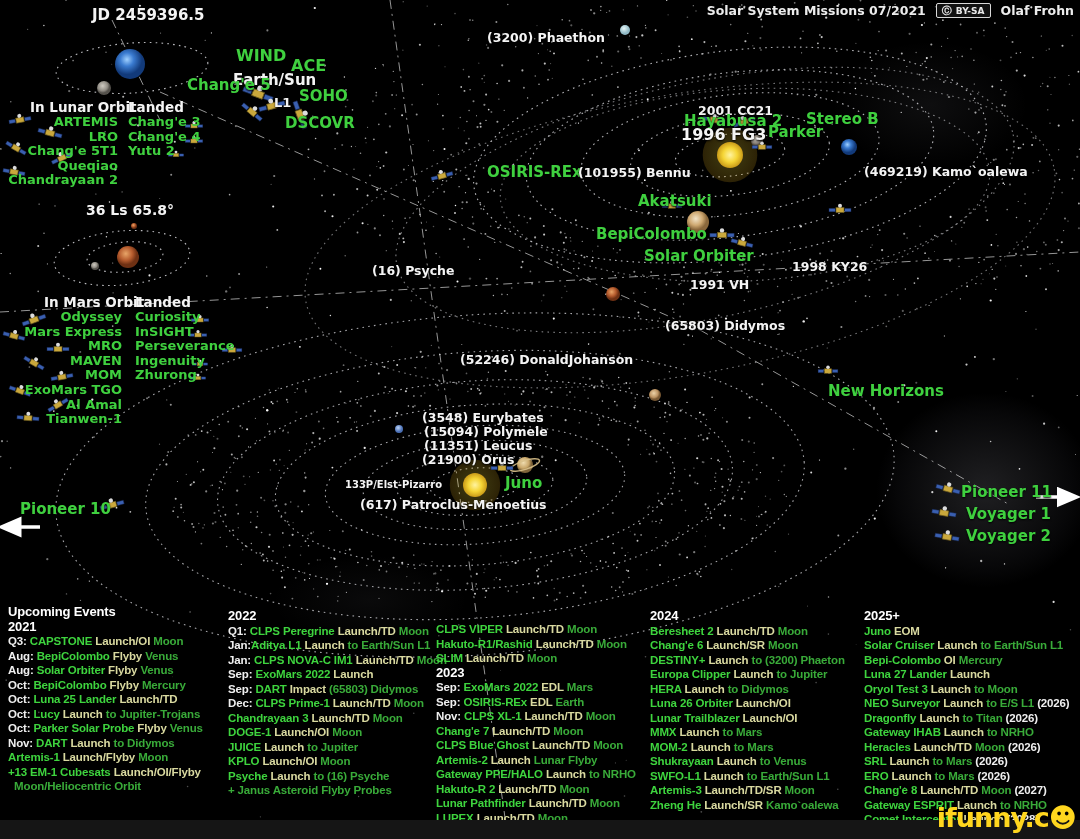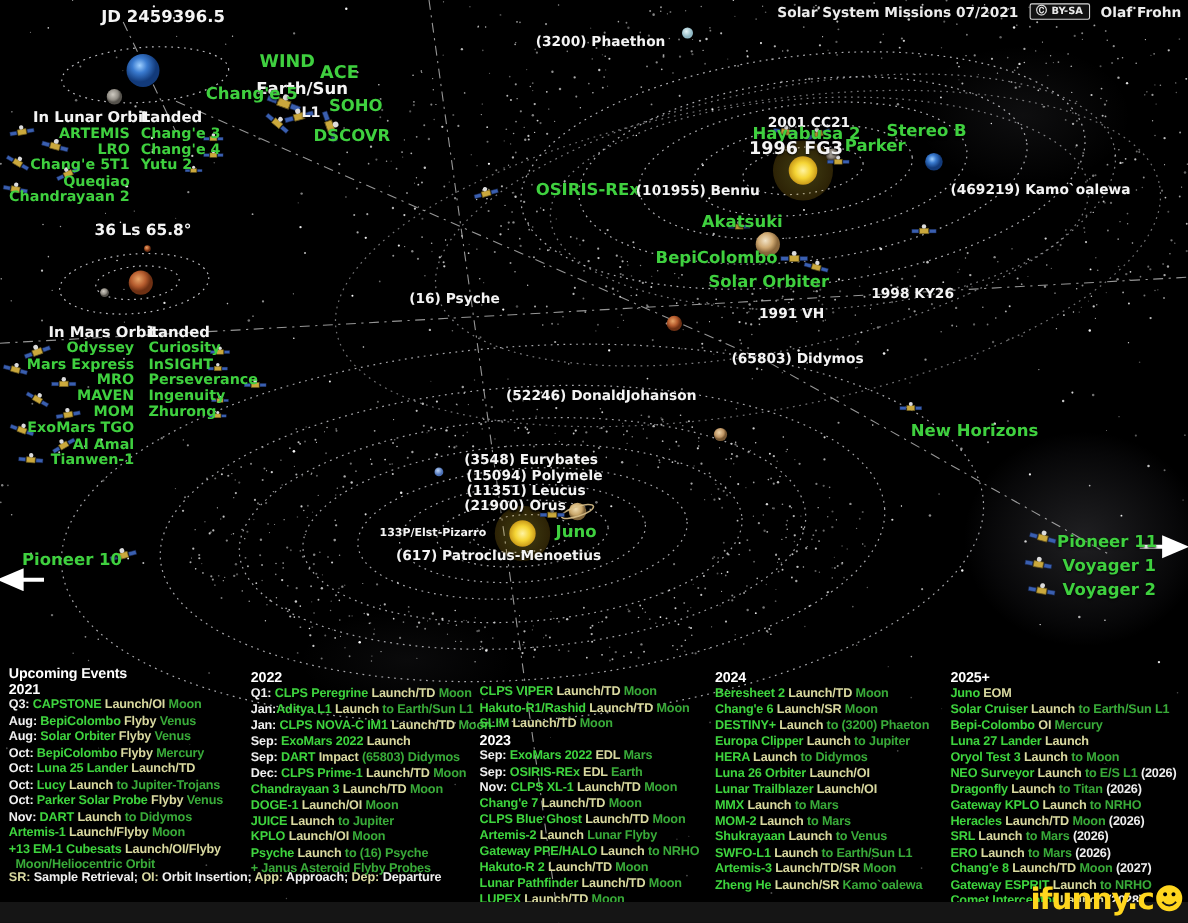--- a/index.html
+++ b/index.html
@@ -1768,26 +1768,25 @@
   </div>
 <div id="col4" class="evcol" style="left:864px;top:609px">
     <div class="evline yr">2025+</div>
     <div class="evline"><span class="c-g">Juno </span><span class="c-k">EOM</span></div>
     <div class="evline"><span class="c-g">Solar Cruiser </span><span class="c-k">Launch </span><span class="c-t">to Earth/Sun L1</span></div>
     <div class="evline"><span class="c-g">Bepi-Colombo </span><span class="c-k">OI </span><span class="c-t">Mercury</span></div>
     <div class="evline"><span class="c-g">Luna 27 Lander </span><span class="c-k">Launch</span></div>
     <div class="evline"><span class="c-g">Oryol Test 3 </span><span class="c-k">Launch </span><span class="c-t">to Moon</span></div>
     <div class="evline"><span class="c-g">NEO Surveyor </span><span class="c-k">Launch </span><span class="c-t">to E/S L1 </span><span class="c-w">(2026)</span></div>
     <div class="evline"><span class="c-g">Dragonfly </span><span class="c-k">Launch </span><span class="c-t">to Titan </span><span class="c-w">(2026)</span></div>
-    <div class="evline"><span class="c-g">Gateway KPLO </span><span class="c-k">Launch </span><span class="c-t">to NRHO</span></div>
+    <div class="evline"><span class="c-g">Gateway IHAB </span><span class="c-k">Launch </span><span class="c-t">to NRHO</span></div>
     <div class="evline"><span class="c-g">Heracles </span><span class="c-k">Launch/TD </span><span class="c-t">Moon </span><span class="c-w">(2026)</span></div>
     <div class="evline"><span class="c-g">SRL </span><span class="c-k">Launch </span><span class="c-t">to Mars </span><span class="c-w">(2026)</span></div>
     <div class="evline"><span class="c-g">ERO </span><span class="c-k">Launch </span><span class="c-t">to Mars </span><span class="c-w">(2026)</span></div>
     <div class="evline"><span class="c-g">Chang'e 8 </span><span class="c-k">Launch/TD </span><span class="c-t">Moon </span><span class="c-w">(2027)</span></div>
     <div class="evline"><span class="c-g">Gateway ESPRIT </span><span class="c-k">Launch </span><span class="c-t">to NRHO</span></div>
     <div class="evline"><span class="c-g">Comet Interceptor </span><span class="c-k">Launch </span><span class="c-w">(2028)</span></div>
   </div>
 <div id="evfooter">
-    <div class="evline"><span class="c-k">SR: </span><span class="c-w">Sample Retrieval; </span><span class="c-k">OI: </span><span class="c-w">Orbit Insertion; </span><span class="c-k">App: </span><span class="c-w">Approach; </span><span class="c-k">Dep: </span><span class="c-w">Departure</span></div>
   </div>
 
 <div class="bstrip"></div>
 <div class="watermark"><span>ifunny.c</span><span>☻</span></div>
 
 </body></html>

